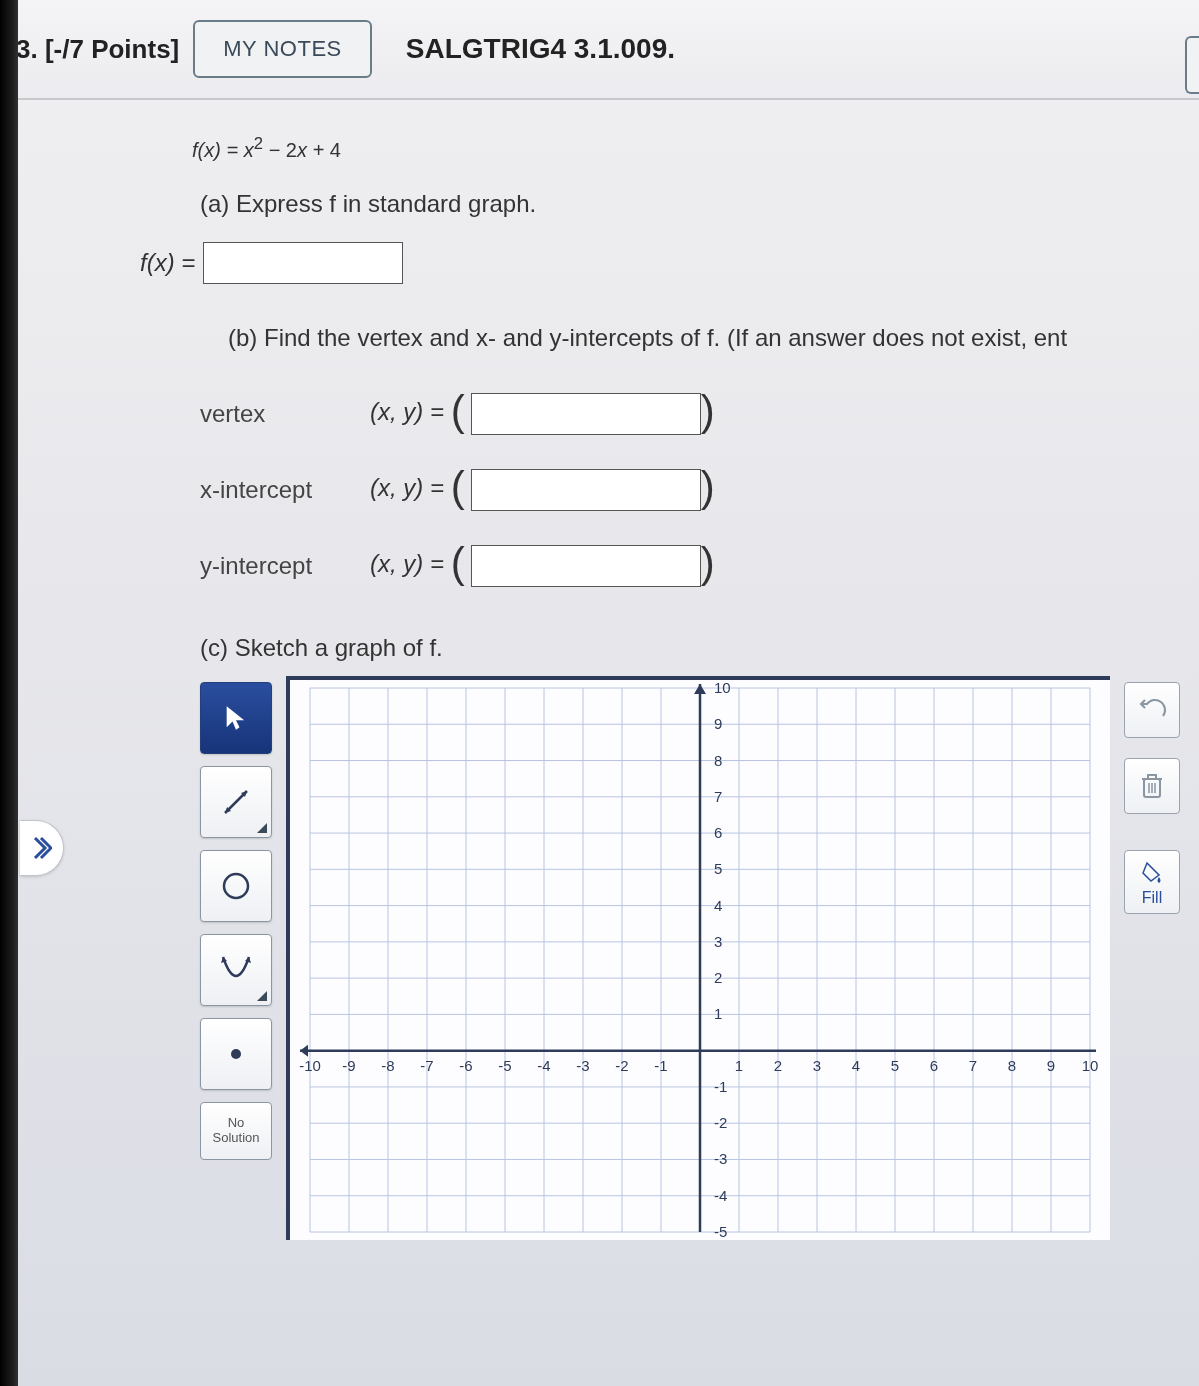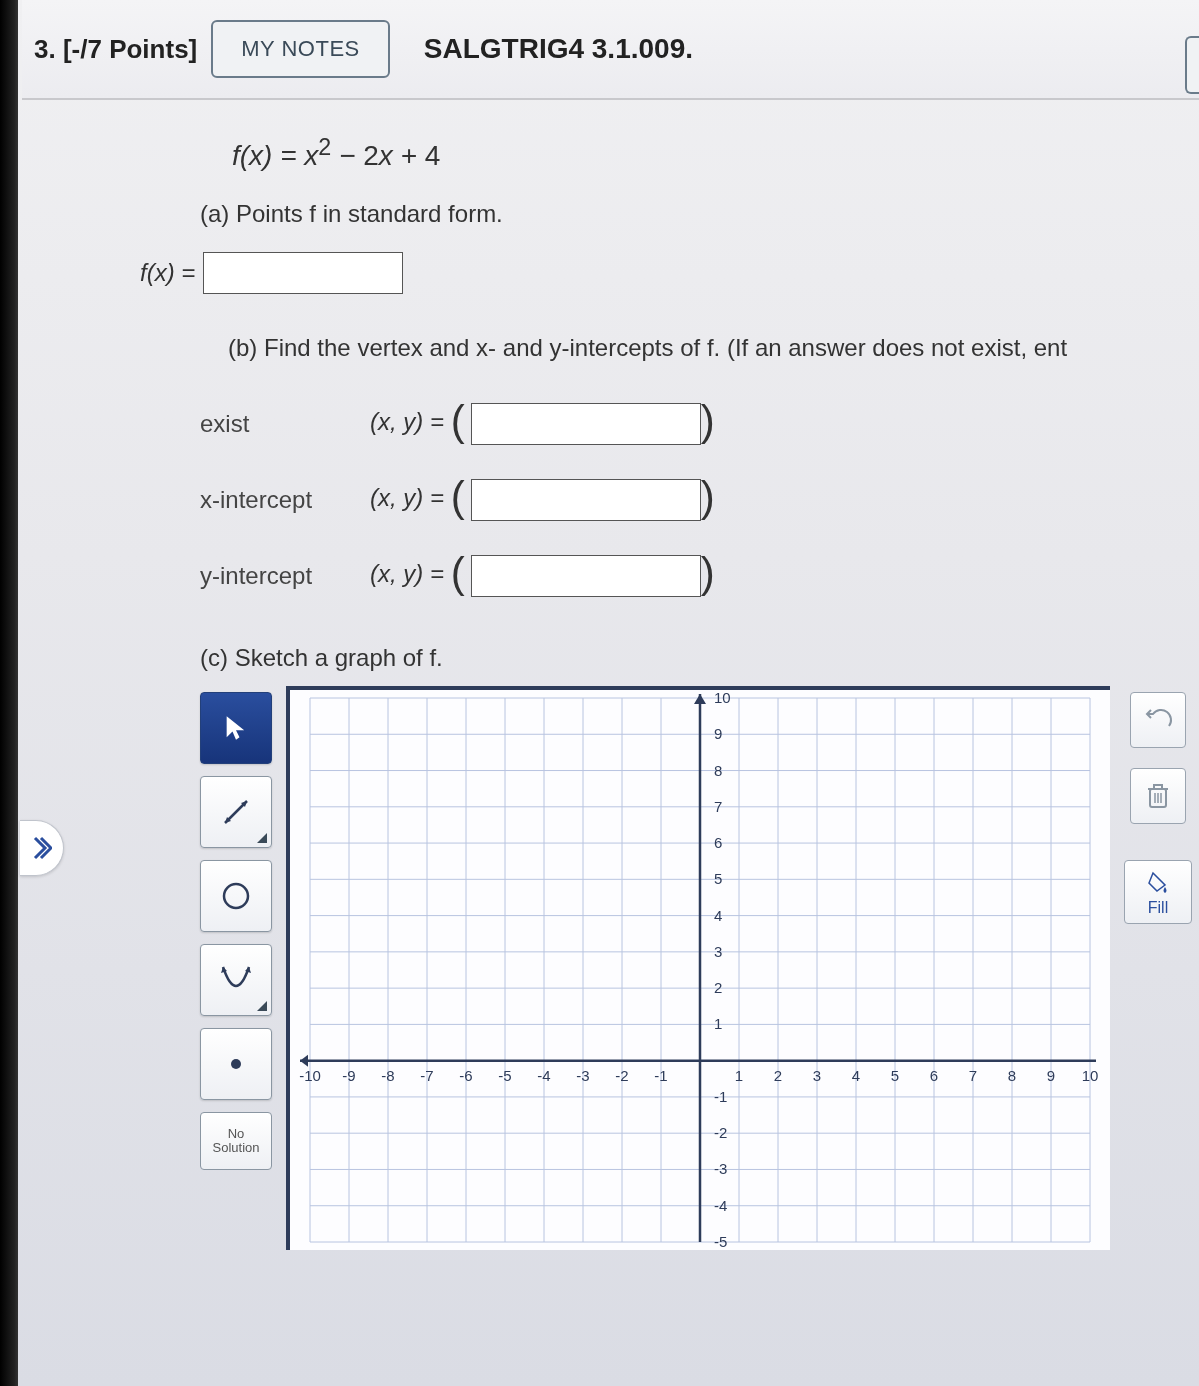--- a/index.html
+++ b/index.html
@@ -12,21 +12,21 @@
     position: relative;
     color: #333;
   }
   .left-gutter {
     position: absolute;
     left: 0; top: 0; bottom: 0;
     width: 18px;
     background: linear-gradient(to right, #000 0%, #222 80%, #333 100%);
   }
   .header-bar {
-    margin-left: 22px;
+    margin-left: 4px;
     padding: 20px 20px 20px 12px;
     display: flex;
     align-items: center;
     gap: 14px;
     border-bottom: 2px solid #c8c8cc;
     background: linear-gradient(to bottom, #f4f4f6, #ececf0);
   }
   .q-label {
     font-size: 26px;
     font-weight: bold;
@@ -63,23 +63,23 @@
 
   .content {
     margin-left: 140px;
     padding-top: 34px;
     font-size: 24px;
     color: #333;
   }
   .prompt-line { margin-bottom: 18px; }
   .italic { font-style: italic; }
   .formula {
-    margin-left: 92px;
+    margin-left: 52px;
     margin-bottom: 28px;
-    font-size: 28px;
+    font-size: 20px;
     font-style: italic;
   }
   .formula .num { font-style: normal; }
   .part {
     margin-left: 60px;
     margin-bottom: 24px;
   }
   .answer-row {
     margin-top: 18px;
     margin-bottom: 40px;
@@ -187,21 +187,21 @@
   }
   .rt-btn {
     width: 56px; height: 56px;
     border: 1.5px solid #9aa4b0;
     border-radius: 4px;
     background: linear-gradient(#fff,#eef0f4);
     display:flex;align-items:center;justify-content:center;
     cursor:pointer;
   }
   .rt-fill {
-    width: 68px;
+    width: 56px;
     border: 1.5px solid #9aa4b0;
     border-radius: 4px;
     background: linear-gradient(#fff,#eef0f4);
     display:flex;flex-direction:column;align-items:center;justify-content:flex-end;
     cursor:pointer;
     font-size: 16px;
     color:#2a4e9e;
     font-weight:500;
     padding: 8px 0 6px;
     gap:4px;
@@ -239,30 +239,30 @@
     <path d="M3 2 L13 12 L3 22" stroke="#2a4e9e" stroke-width="3" fill="none"></path>
     <path d="M9 2 L19 12 L9 22" stroke="#2a4e9e" stroke-width="3" fill="none"></path>
   </svg>
 </div>
 
 <div class="content">
   <div class="formula">
     <span class="italic">f</span>(<span class="italic">x</span>) = <span class="italic">x</span><sup class="num">2</sup> − <span class="num">2</span><span class="italic">x</span> + <span class="num">4</span>
   </div>
 
-  <div class="part">(a) Points f in standard form.</div>
+  <div class="part">(a) Express f in standard graph.</div>
   <div class="answer-row">
     <span>f(x) =</span>
     <input class="answer-input" type="text" style="">
   </div>
 
   <div class="part-b-text">(b) Find the vertex and x- and y-intercepts of f. (If an answer does not exist, ent</div>
 
   <div class="coord-row">
-    <span class="coord-label">exist</span>
+    <span class="coord-label">vertex</span>
     <span class="coord-eq">(<span class="italic">x</span>, <span class="italic">y</span>) = <span class="paren-lg">(</span></span>
     <input class="coord-input" type="text" style="">
     <span class="coord-eq"><span class="paren-lg">)</span></span>
   </div>
 
   <div class="coord-row">
     <span class="coord-label">x-intercept</span>
     <span class="coord-eq">(<span class="italic">x</span>, <span class="italic">y</span>) = <span class="paren-lg">(</span></span>
     <input class="coord-input" type="text" style="">
     <span class="coord-eq"><span class="paren-lg">)</span></span>

